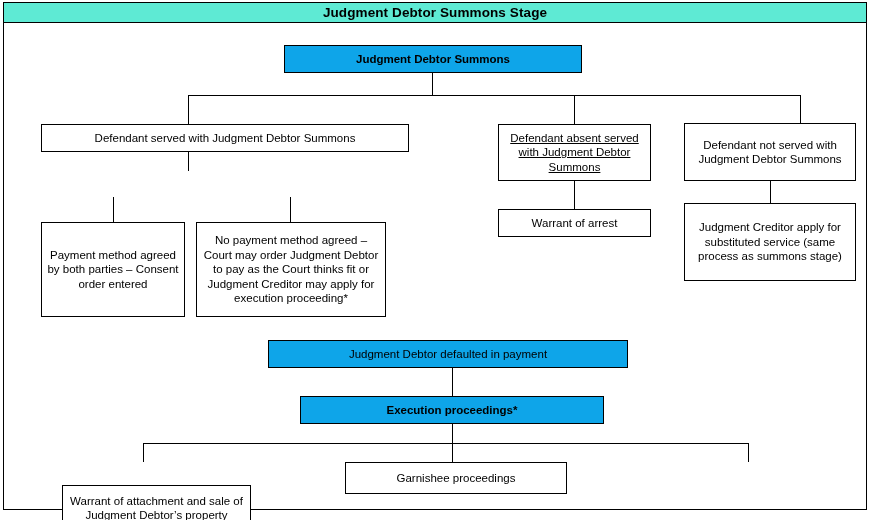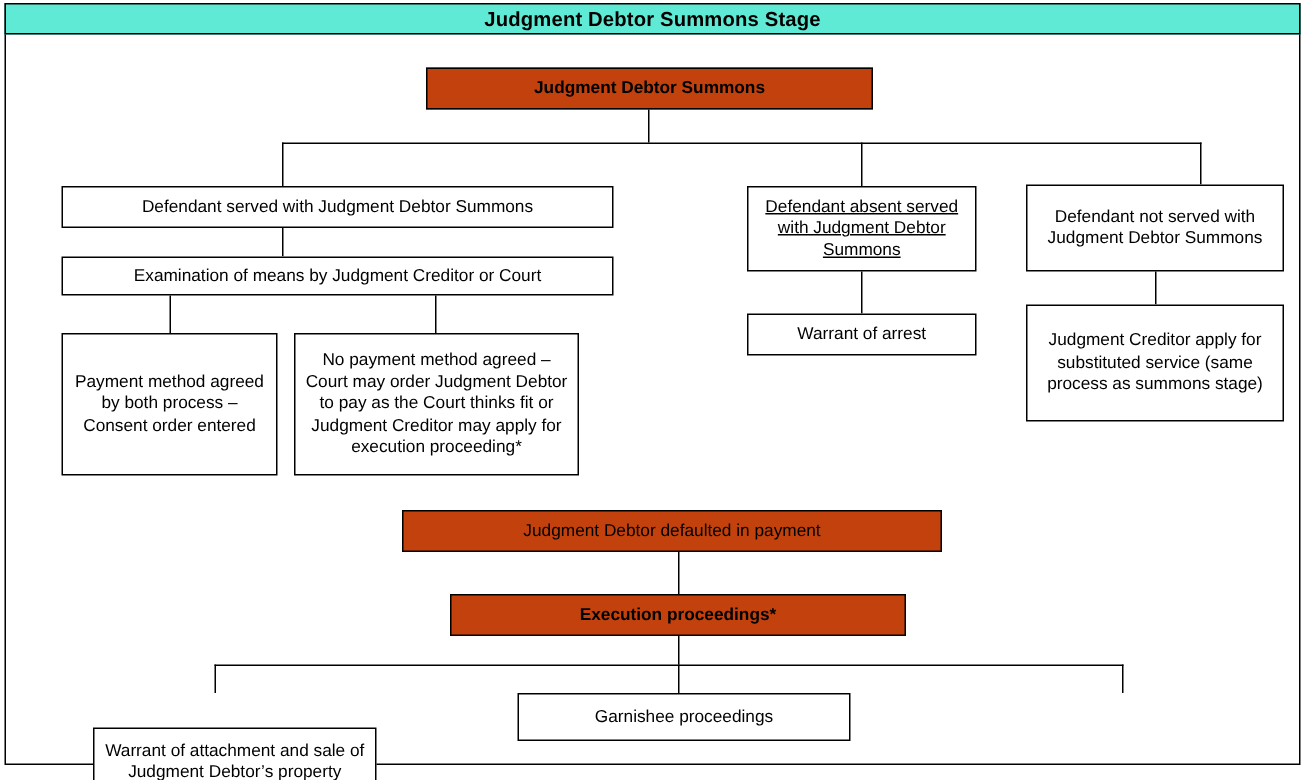--- a/index.html
+++ b/index.html
@@ -56,21 +56,21 @@
     display: flex;
     align-items: center;
     justify-content: center;
     text-align: center;
     font-size: 11.5px;
     line-height: 14.5px;
     color: #000000;
     padding: 2px 4px;
   }
   .node.blue {
-    background: #c2410c;
+    background: #0ea5e9;
   }
   .node.bold {
     font-weight: bold;
   }
   
   .ln {
     position: absolute;
     background: #000000;
   }
   .ln.v { width: 1px; }
@@ -92,26 +92,25 @@
   <div class="ln h" style="left:188px; top:95px; width:613px;"></div>
 
   <div class="ln v" style="left:188px; top:95px; height:29px;"></div>
   <div class="ln v" style="left:574px; top:95px; height:29px;"></div>
   <div class="ln v" style="left:800px; top:95px; height:28px;"></div>
 
   <div class="node" style="left:41px; top:124px; width:368px; height:28px;">Defendant served with Judgment Debtor Summons</div>
 
   <div class="ln v" style="left:188px; top:152px; height:19px;"></div>
 
-  <div class="node" style="left:41px; top:171px; width:368px; height:26px;">Examination of means by Judgment Creditor or Court</div>
 
   <div class="ln v" style="left:113px; top:197px; height:25px;"></div>
   <div class="ln v" style="left:290px; top:197px; height:25px;"></div>
 
-  <div class="node" style="left:41px; top:222px; width:144px; height:95px;">Payment method agreed by both process – Consent order entered</div>
+  <div class="node" style="left:41px; top:222px; width:144px; height:95px;">Payment method agreed by both parties – Consent order entered</div>
 
   <div class="node" style="left:196px; top:222px; width:190px; height:95px;">No payment method agreed – Court may order Judgment Debtor to pay as the Court thinks fit or Judgment Creditor may apply for execution proceeding*</div>
 
   <div class="node" style="left:498px; top:124px; width:153px; height:57px;text-decoration:underline;">Defendant absent served with Judgment Debtor Summons</div>
 
   <div class="ln v" style="left:574px; top:181px; height:28px;"></div>
 
   <div class="node" style="left:498px; top:209px; width:153px; height:28px;">Warrant of arrest</div>
 
   <div class="node" style="left:684px; top:123px; width:172px; height:58px;">Defendant not served with Judgment Debtor Summons</div>

